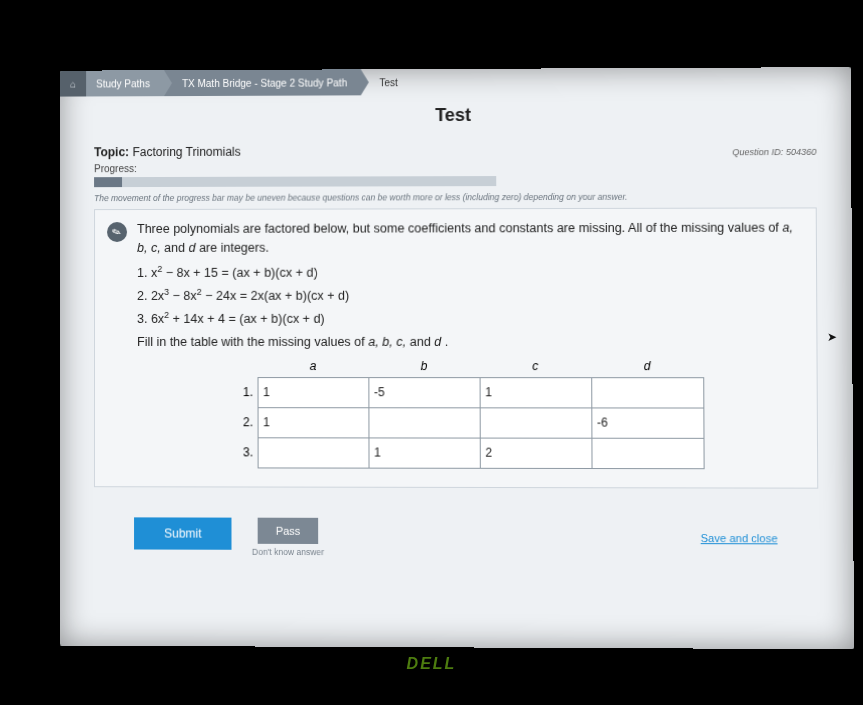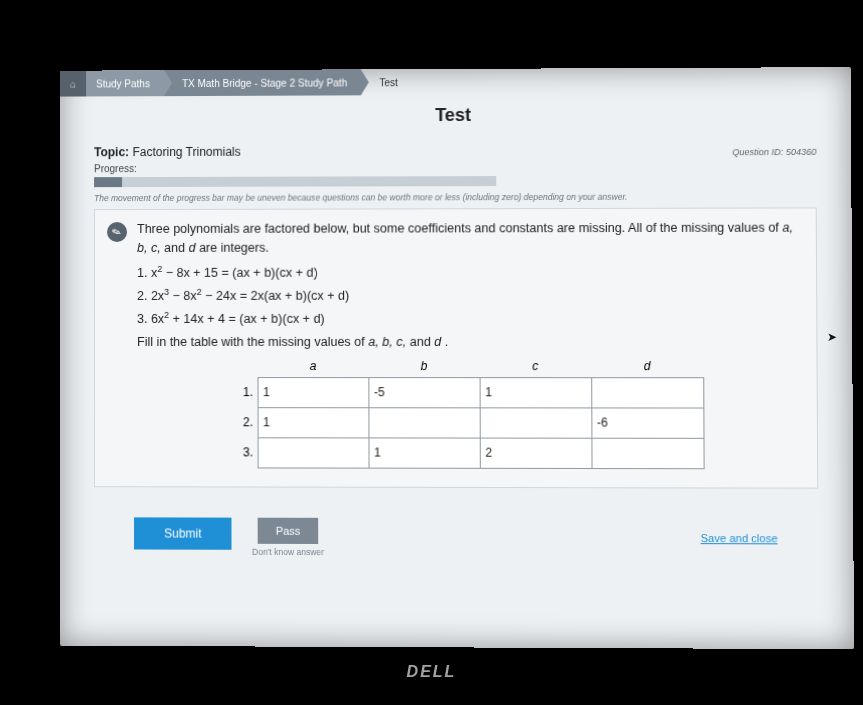--- a/index.html
+++ b/index.html
@@ -78,22 +78,22 @@
     padding: 9px 30px; cursor: pointer;
   }
   .pass-wrap { text-align: center; }
   .btn-pass {
     background: #7c8894; color: #fff; border: none; font-size: 11px;
     padding: 7px 18px; cursor: pointer;
   }
   .pass-sub { font-size: 8.5px; color: #7a848e; margin-top: 3px; }
   .save-close { margin-left: auto; font-size: 11px; color: #1f8fd6; text-decoration: underline; cursor: pointer; align-self: center; }
   .dell {
-    position: absolute; bottom: 24px; left: 50%; transform: translateX(-50%);
-    color: #a3a3a3; font-size: 16px; font-weight: 700; letter-spacing: 2px;
+    position: absolute; bottom: 32px; left: 50%; transform: translateX(-50%);
+    color: #4d7c0f; font-size: 16px; font-weight: 700; letter-spacing: 2px;
     font-style: italic;
     text-align: right;
   }
   .cursor {
     position: absolute; right: 26px; top: 330px; font-size: 12px; color: #111;
   }
 </style>
 </head>
 <body>
 

